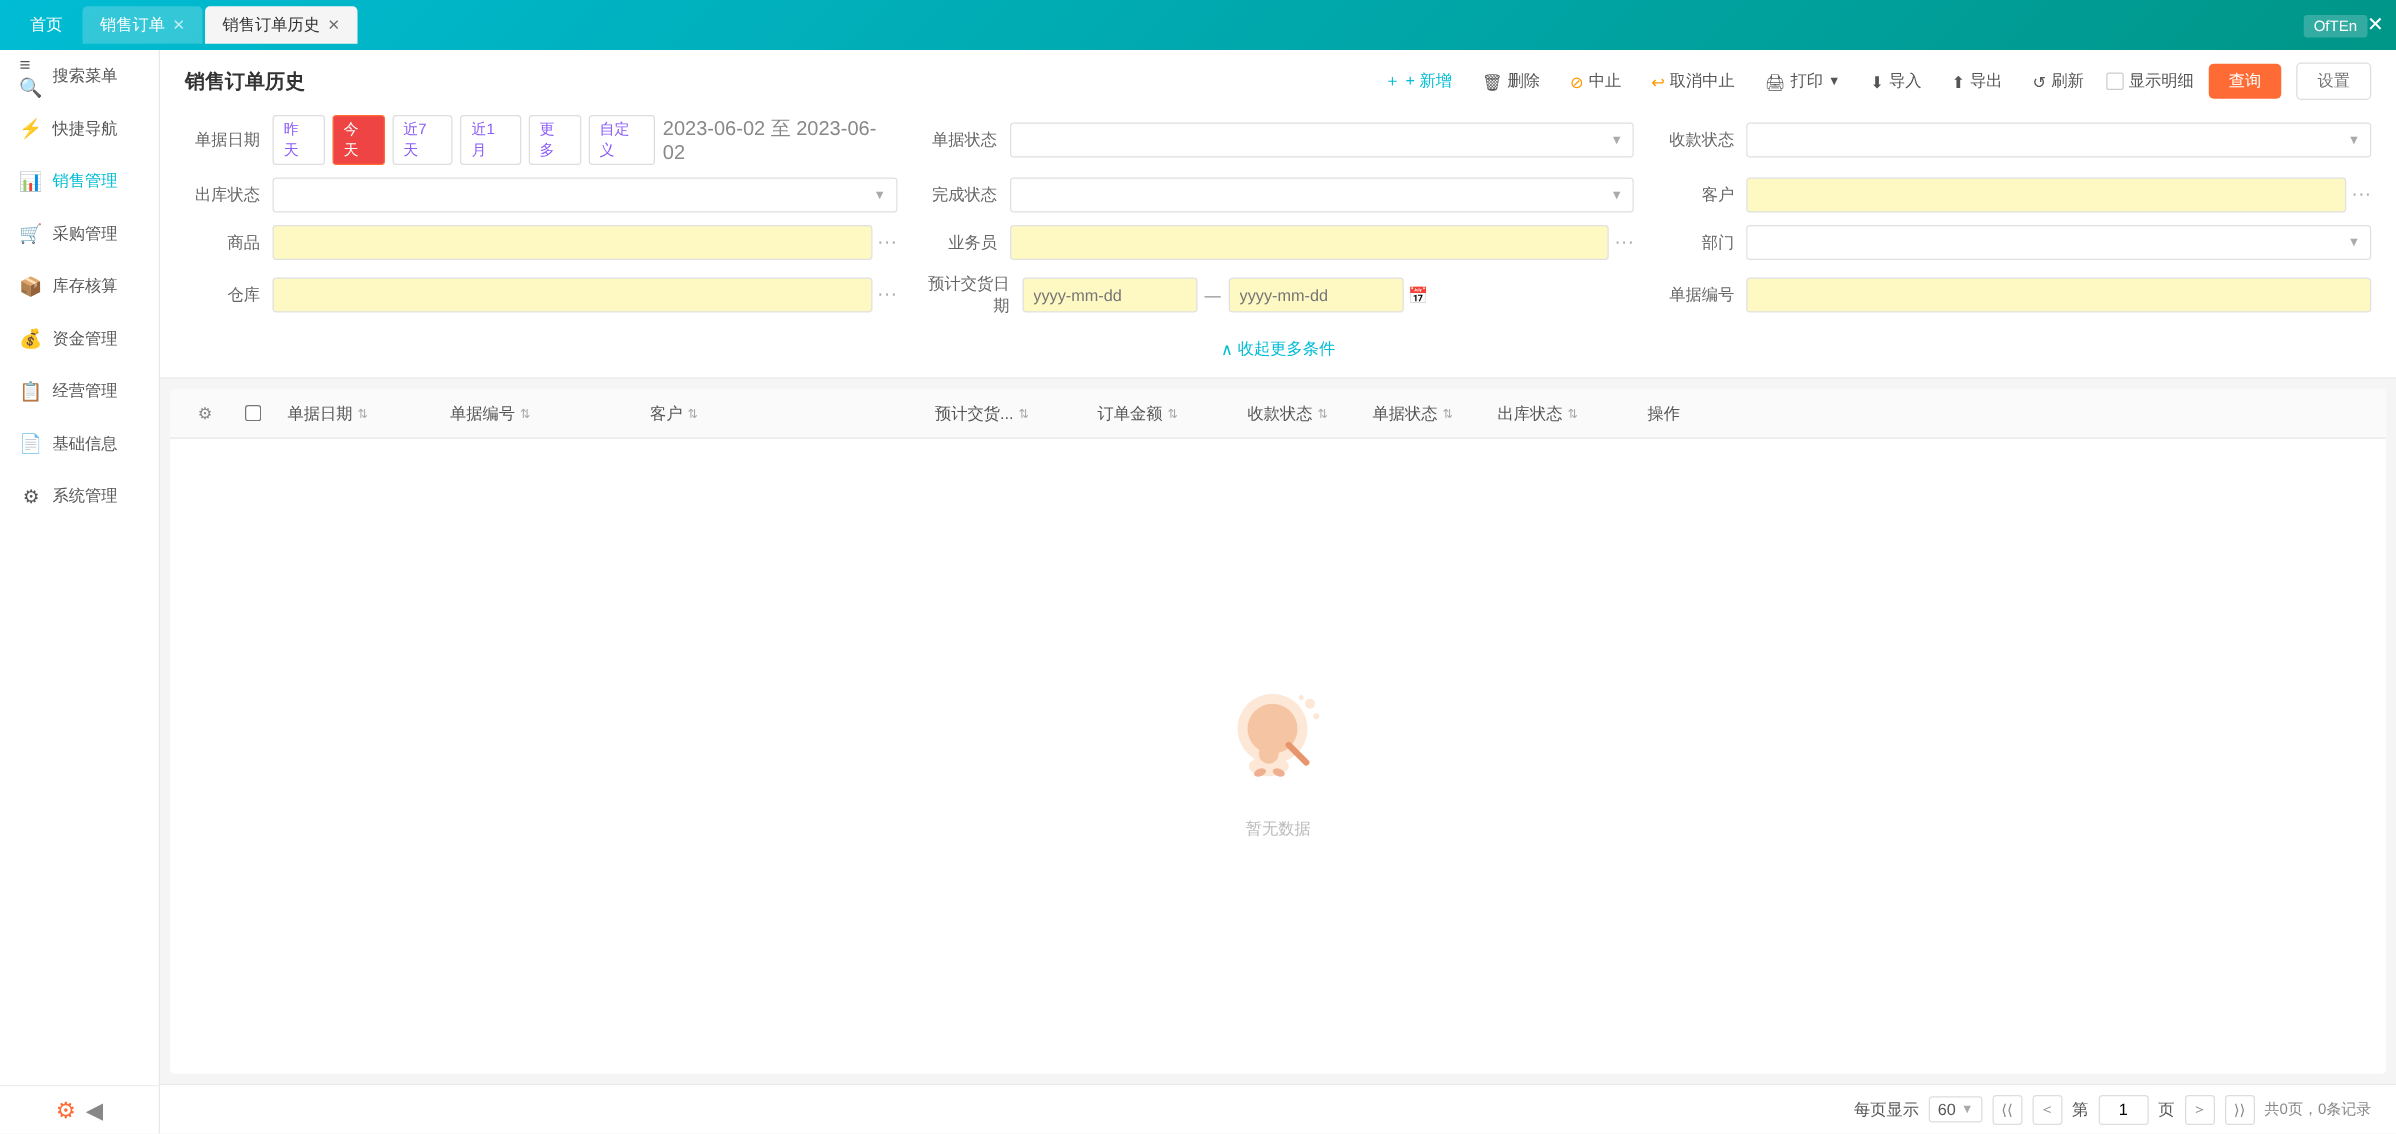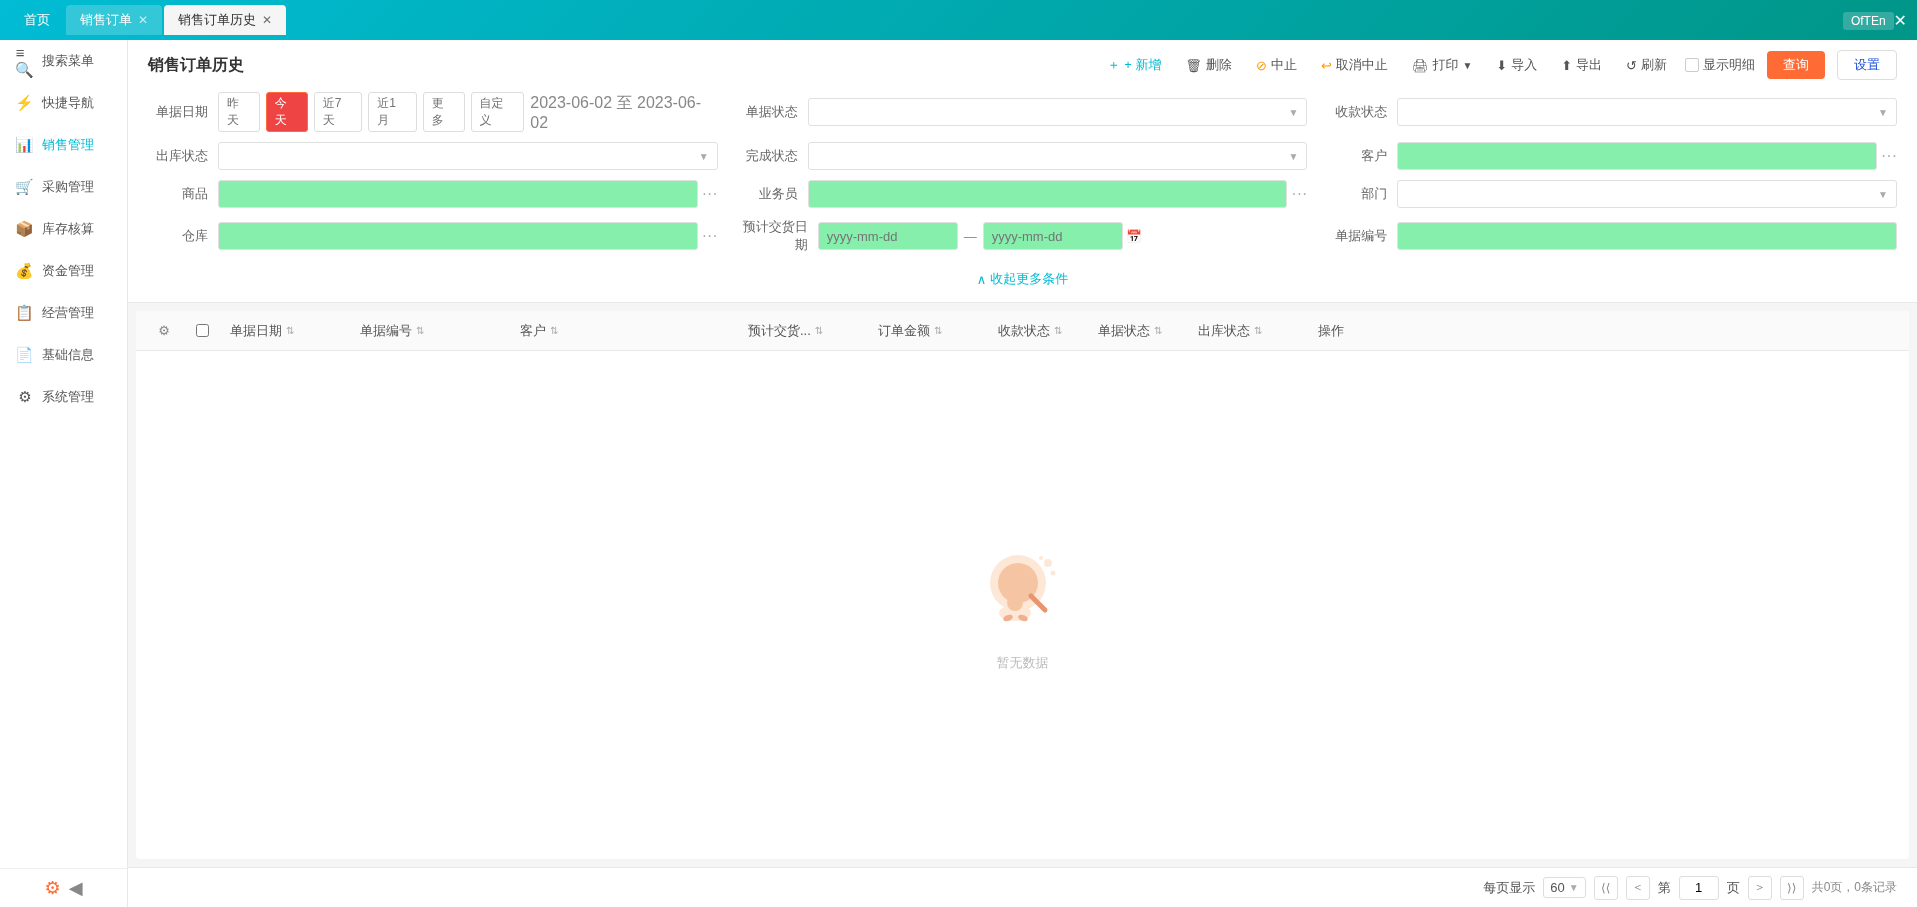--- a/index.html
+++ b/index.html
@@ -147,21 +147,21 @@
       background: #ff6b35;
       color: white;
       padding: 5px 16px;
       border-radius: 4px;
       cursor: pointer;
       font-size: 13px;
       border: none;
     }
     .btn-white {
       background: white;
-      color: #1d4ed8;
+      color: #737373;
       padding: 5px 16px;
       border-radius: 4px;
       cursor: pointer;
       font-size: 13px;
       border: 1px solid #ddd;
     }
     .display-toggle {
       display: flex;
       align-items: center;
       gap: 4px;
@@ -209,21 +209,21 @@
       align-items: center;
       gap: 6px;
       flex: 1;
     }
     .date-btn {
       padding: 2px 8px;
       border: 1px solid #ddd;
       border-radius: 3px;
       cursor: pointer;
       font-size: 12px;
-      color: #737373;
+      color: #8b5cf6;
       background: white;
     }
     .date-btn.active {
       background: #ef4444;
       color: white;
       border-color: #ff6b35;
     }
     .date-range-text {
       font-size: 16px;
       color: #888;
@@ -242,21 +242,21 @@
       cursor: pointer;
       font-size: 13px;
     }
     .filter-input {
       flex: 1;
       height: 28px;
       border: 1px solid #e0e0e0;
       border-radius: 3px;
       padding: 0 8px;
       color: #555;
-      background: #86efac;
+      background: #fef9c3;
       font-size: 13px;
     }
     .filter-col {
       flex: 1;
       display: flex;
       align-items: center;
       gap: 0;
       padding-right: 20px;
     }
     .filter-col-last {

